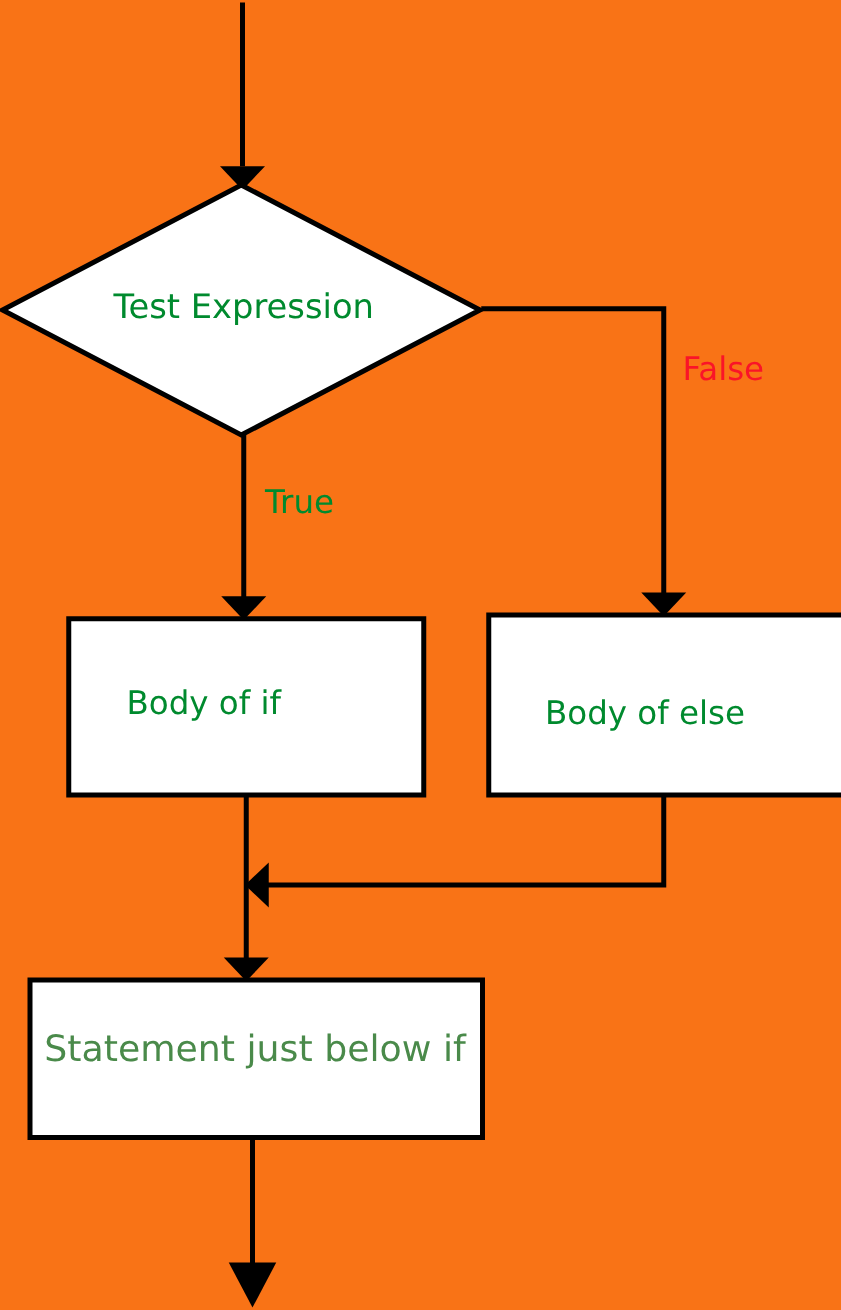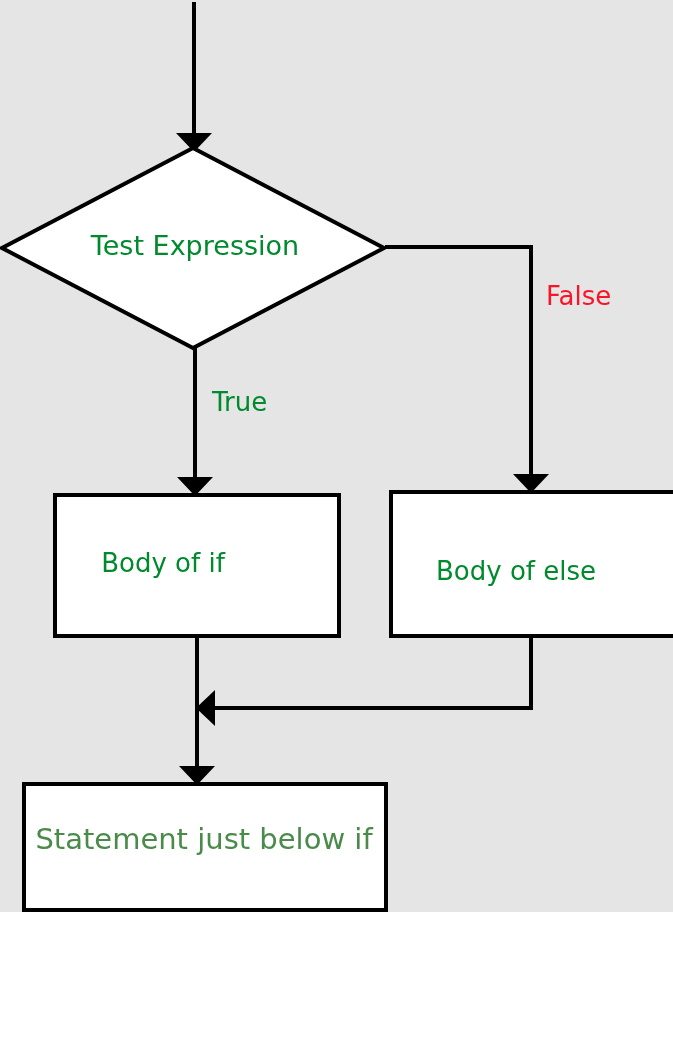--- a/index.html
+++ b/index.html
@@ -6,22 +6,22 @@
     margin: 0;
     padding: 0;
     background: #ffffff;
   }
   body {
     font-family: "DejaVu Sans", sans-serif;
   }
   #flowchart-canvas {
     position: relative;
     width: 673px;
-    height: 912px;
-    background: #e5e5e5;
+    height: 1048px;
+    background: #f97316;
     overflow: hidden;
   }
   svg.chart-svg {
     position: absolute;
     top: 0;
     left: 0;
     width: 673px;
     height: 1048px;
     display: block;
   }

